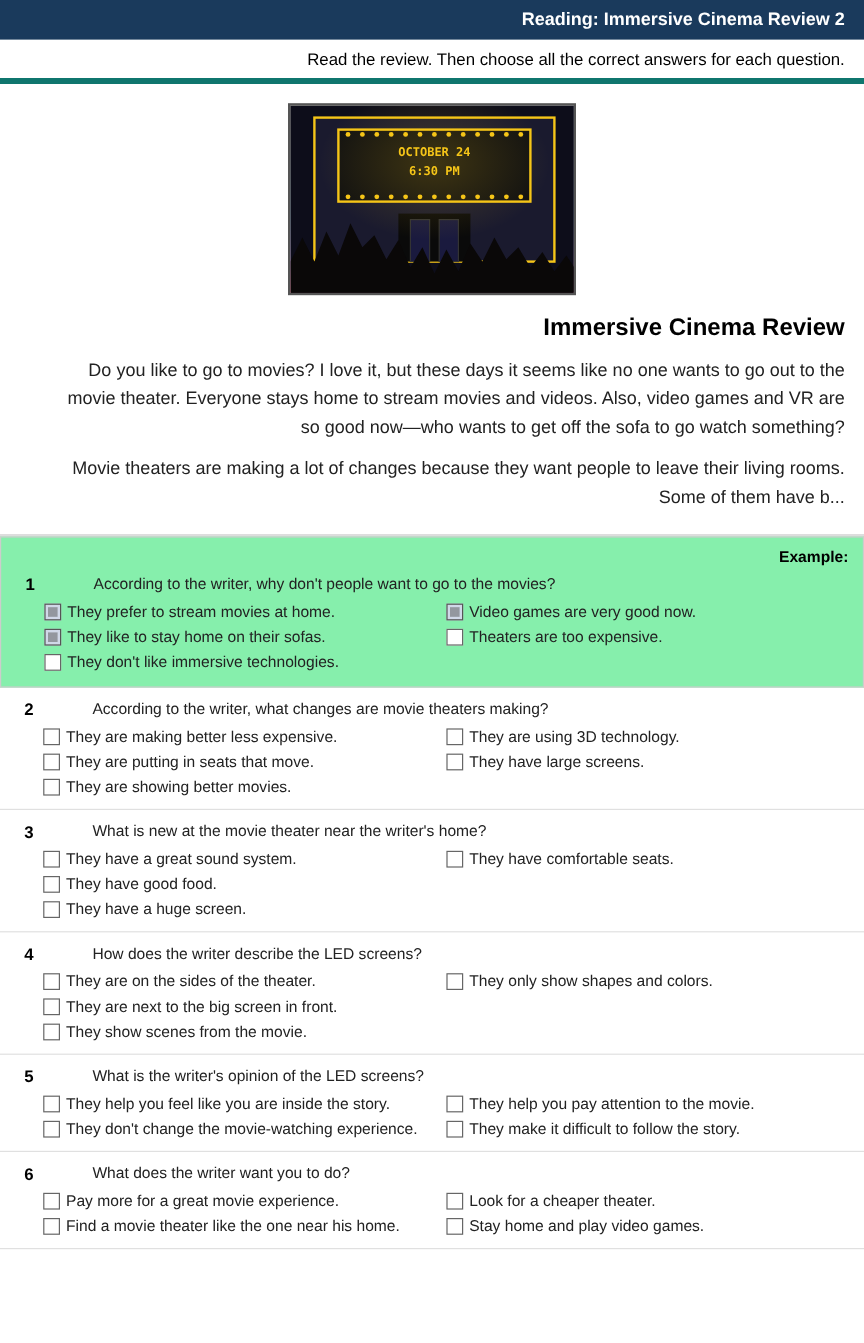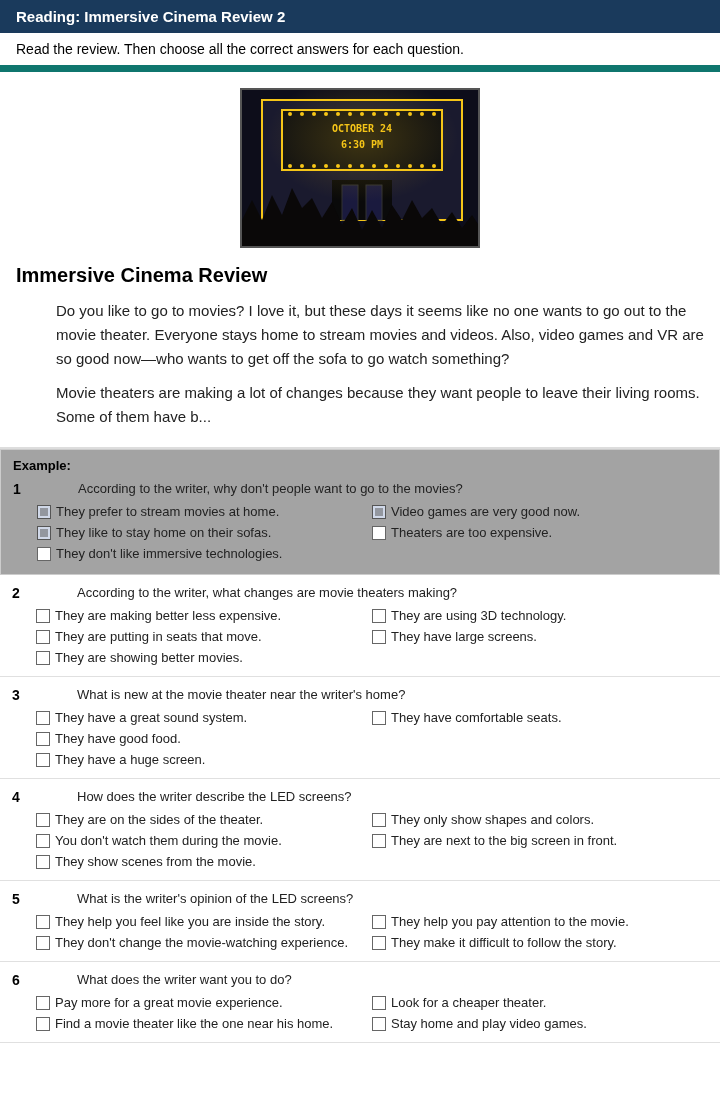--- a/index.html
+++ b/index.html
@@ -14,21 +14,21 @@
     .header {
       background: #1a3a5c;
       color: #fff;
       padding: 8px 16px;
       font-size: 15px;
       font-weight: bold;
     }
     .instruction {
       padding: 8px 16px;
       font-size: 14px;
-      border-bottom: 7px solid #0f766e;
+      border-bottom: 5px solid #0f766e;
     }
     .review-section {
       padding: 16px 16px 8px 16px;
       border-bottom: 2px solid #ddd;
     }
     .cinema-image {
       display: block;
       margin: 0 auto 16px auto;
       width: 240px;
       height: 160px;
@@ -61,21 +61,21 @@
       margin-left: 40px;
     }
     .review-text p {
       margin-bottom: 10px;
     }
     
     .questions-area {
       padding: 0;
     }
     .example-box {
-      background: #a3a3a3;
+      background: #86efac;
       border: 1px solid #ccc;
       margin: 0;
       padding: 8px 12px;
     }
     .example-label {
       font-weight: bold;
       font-size: 13px;
       margin-bottom: 4px;
     }
     .question-block {
@@ -131,20 +131,21 @@
       top: 2px; left: 2px; right: 2px; bottom: 2px;
       background: #555;
       opacity: 0.5;
     }
     .option-text {
       font-size: 13px;
       color: #222;
     }
     .page-wrapper {
       position: relative;
+      text-align: right;
     }
   </style>
 </head>
 <body>
 
 <div class="page-wrapper">
 
   <div class="header">
     <span>Reading: Immersive Cinema Review 2</span>
   </div>
@@ -318,24 +319,20 @@
         <div class="option">
           <div class="checkbox"></div>
           <span class="option-text">They are on the sides of the theater.</span>
         </div>
         <div class="option">
           <div class="checkbox"></div>
           <span class="option-text">They only show shapes and colors.</span>
         </div>
         <div class="option">
           <div class="checkbox"></div>
-          <span class="option-text">You don't watch them during the movie.</span>
-        </div>
-        <div class="option">
-          <div class="checkbox"></div>
           <span class="option-text">They are next to the big screen in front.</span>
         </div>
         <div class="option full-width">
           <div class="checkbox"></div>
           <span class="option-text">They show scenes from the movie.</span>
         </div>
       </div>
     </div>
 
     <div class="question-block">

